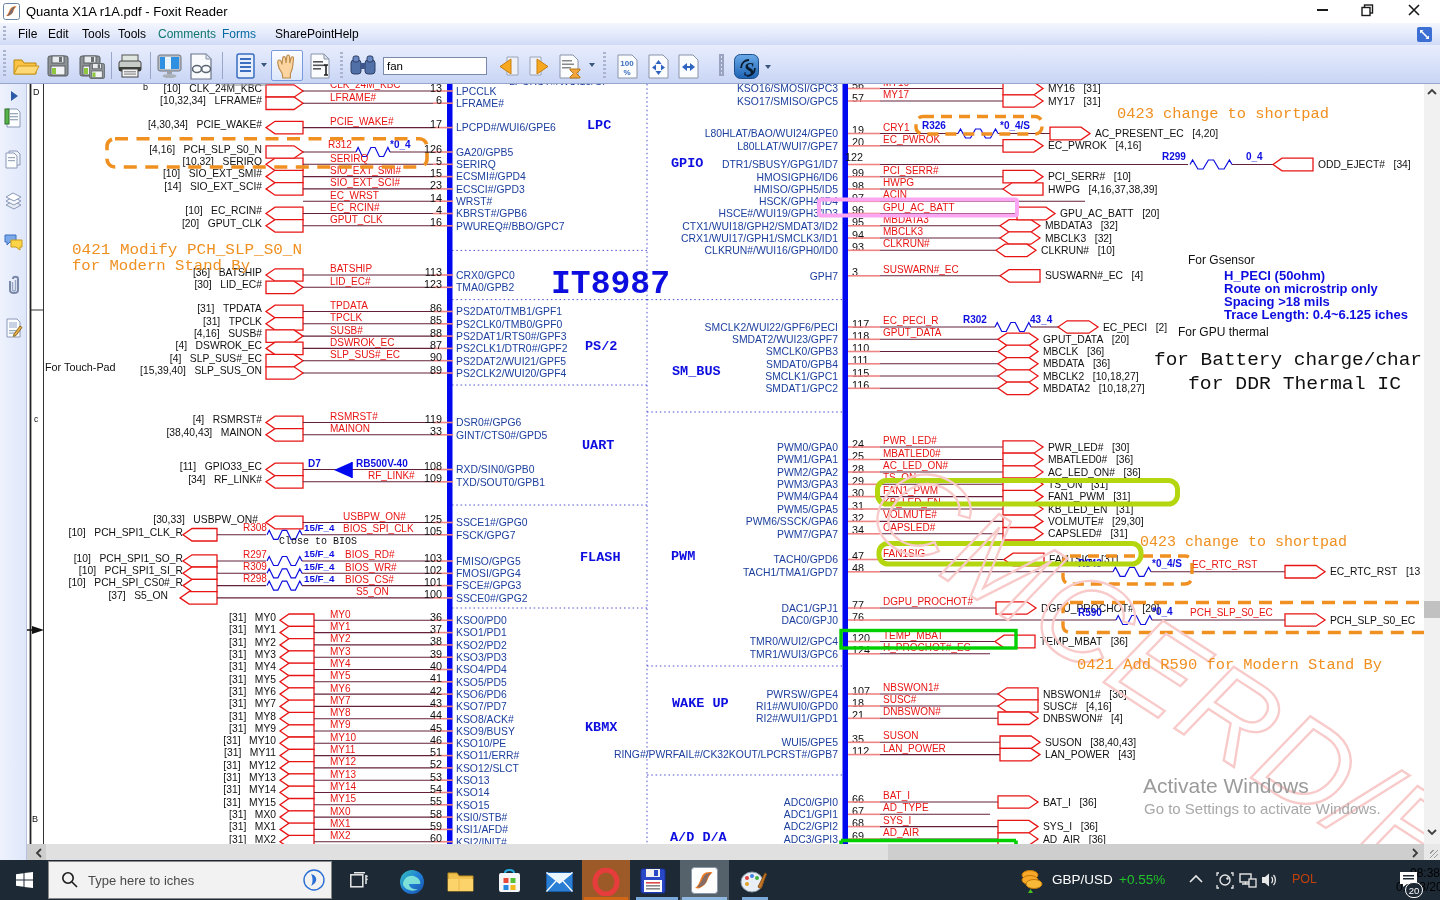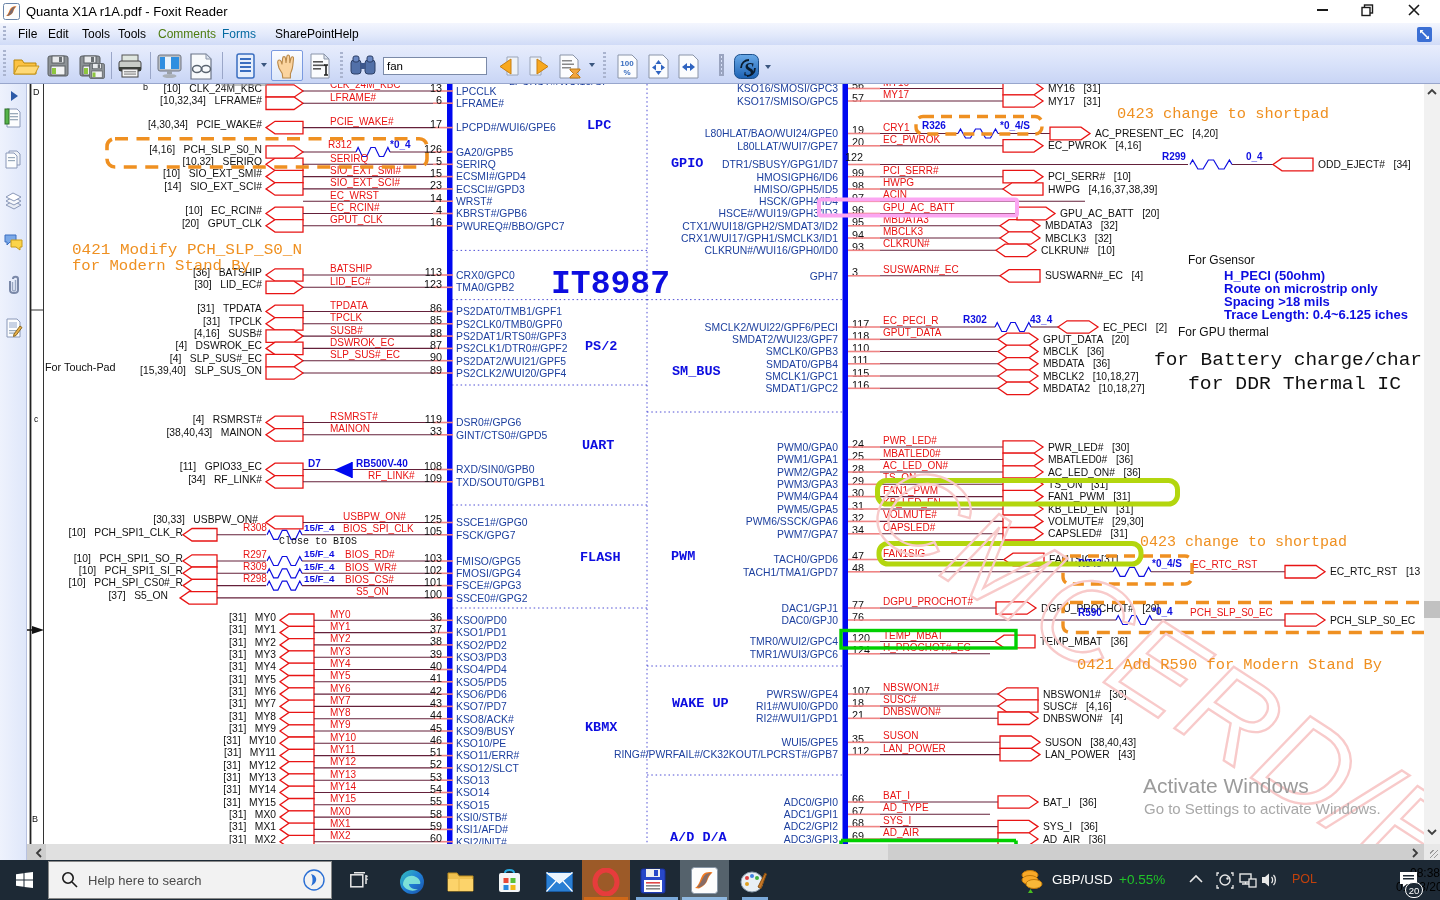--- a/index.html
+++ b/index.html
@@ -16,21 +16,21 @@
     <rect x="1" y="3.5" width="8" height="8" fill="#fff" stroke="#1a1a1a" stroke-width="1.4"></rect>
   </svg>
 <svg style="position:absolute;left:1407px;top:3px" width="14" height="14" viewBox="0 0 14 14">
     <path d="M2 2 L12 12 M12 2 L2 12" stroke="#1a1a1a" stroke-width="1.6"></path>
   </svg>
 <div style="position:absolute;left:0;top:23px;width:1440px;height:22px;background:linear-gradient(180deg,#f4f6fe 0%,#e2e9fb 55%,#d0dbf7 100%)"></div>
 <div style="position:absolute;left:18px;top:27px;font:12px Liberation Sans,sans-serif;color:#000">File</div>
 <div style="position:absolute;left:48px;top:27px;font:12px Liberation Sans,sans-serif;color:#000">Edit</div>
 <div style="position:absolute;left:82px;top:27px;font:12px Liberation Sans,sans-serif;color:#000">Tools</div>
 <div style="position:absolute;left:118px;top:27px;font:12px Liberation Sans,sans-serif;color:#000">Tools</div>
-<div style="position:absolute;left:158px;top:27px;font:12px Liberation Sans,sans-serif;color:#4d7c0f">Comments</div>
+<div style="position:absolute;left:158px;top:27px;font:12px Liberation Sans,sans-serif;color:#0f766e">Comments</div>
 <div style="position:absolute;left:222px;top:27px;font:12px Liberation Sans,sans-serif;color:#0369a1">Forms</div>
 <div style="position:absolute;left:275px;top:27px;font:12px Liberation Sans,sans-serif;color:#000">SharePoint</div>
 <div style="position:absolute;left:334px;top:27px;font:12px Liberation Sans,sans-serif;color:#000">Help</div>
 <div style="position:absolute;left:3px;top:26px;width:3px;height:16px;background:repeating-linear-gradient(180deg,#aab4cf 0,#aab4cf 2px,transparent 2px,transparent 4px)"></div>
 <svg style="position:absolute;left:1417px;top:27px" width="15" height="15" viewBox="0 0 15 15">
     <rect x="0" y="0" width="15" height="15" rx="2" fill="#3b6fd4"></rect>
     <path d="M3 3 L6.5 3 L3 6.5 Z M12 12 L8.5 12 L12 8.5 Z" fill="#fff"></path>
     <path d="M4 4 L11 11" stroke="#fff" stroke-width="1.6"></path>
   </svg>
 <div style="position:absolute;left:0;top:45px;width:1440px;height:39px;background:linear-gradient(180deg,#e8edfc 0%,#dae3fa 45%,#c9d5f5 100%);border-bottom:1px solid #98a6cc"></div>
@@ -223,21 +223,21 @@
 <div style="position:absolute;left:1430px;top:850px;width:8px;height:8px;background:repeating-linear-gradient(135deg,transparent 0,transparent 2px,#999 2px,#999 3px)"></div>
 <div style="position:absolute;left:0;top:860px;width:1440px;height:40px;background:#1d2935"></div>
 <svg style="position:absolute;left:16px;top:872px" width="17" height="16" viewBox="0 0 17 16">
     <path d="M0 2.2 L7.5 1.2 L7.5 7.5 L0 7.5 Z M8.5 1 L17 0 L17 7.5 L8.5 7.5 Z M0 8.5 L7.5 8.5 L7.5 14.8 L0 13.8 Z M8.5 8.5 L17 8.5 L17 16 L8.5 15 Z" fill="#fff"></path>
   </svg>
 <div style="position:absolute;left:48px;top:861px;width:284px;height:38px;background:#f2f2f2;border:1px solid #888"></div>
 <svg style="position:absolute;left:61px;top:871px" width="17" height="17" viewBox="0 0 17 17">
     <circle cx="7" cy="7" r="5.2" fill="none" stroke="#1a1a1a" stroke-width="1.6"></circle>
     <line x1="11" y1="11" x2="16" y2="16" stroke="#1a1a1a" stroke-width="1.6"></line>
   </svg>
-<div style="position:absolute;left:88px;top:873px;font:13px Liberation Sans,sans-serif;color:#4a4a4a">Help here to search</div>
+<div style="position:absolute;left:88px;top:873px;font:13px Liberation Sans,sans-serif;color:#4a4a4a">Type here to iches</div>
 <svg style="position:absolute;left:303px;top:869px" width="22" height="22" viewBox="0 0 22 22">
     <circle cx="11" cy="11" r="10" fill="none" stroke="#2a6fd4" stroke-width="1.4"></circle>
     <path d="M8 5 C12 6 14 9 13 12 C12 15 9 16 8 17 C10 14 10 8 8 5 Z" fill="#2a6fd4"></path>
   </svg>
 <svg style="position:absolute;left:350px;top:872px" width="18" height="16" viewBox="0 0 18 16">
     <rect x="0.8" y="2.8" width="12" height="12" fill="none" stroke="#e8e8e8" stroke-width="1.5"></rect>
     <path d="M4 0.8 L16 0.8 L16 12" fill="none" stroke="#e8e8e8" stroke-width="1.5"></path>
     <rect x="15" y="0" width="3" height="3" fill="#1d2935"></rect>
     <rect x="16.2" y="3.6" width="1.5" height="1.5" fill="#e8e8e8"></rect>
     <rect x="16.2" y="6.6" width="1.5" height="1.5" fill="#e8e8e8"></rect>

